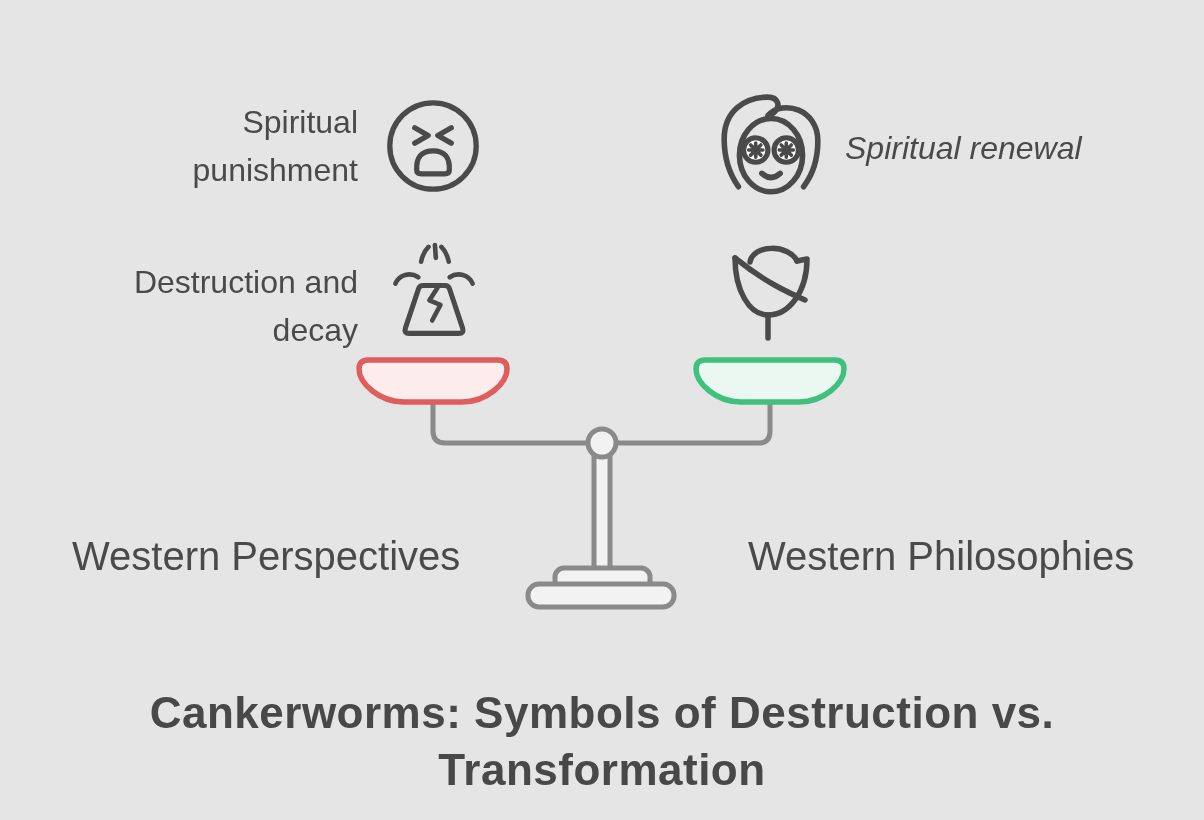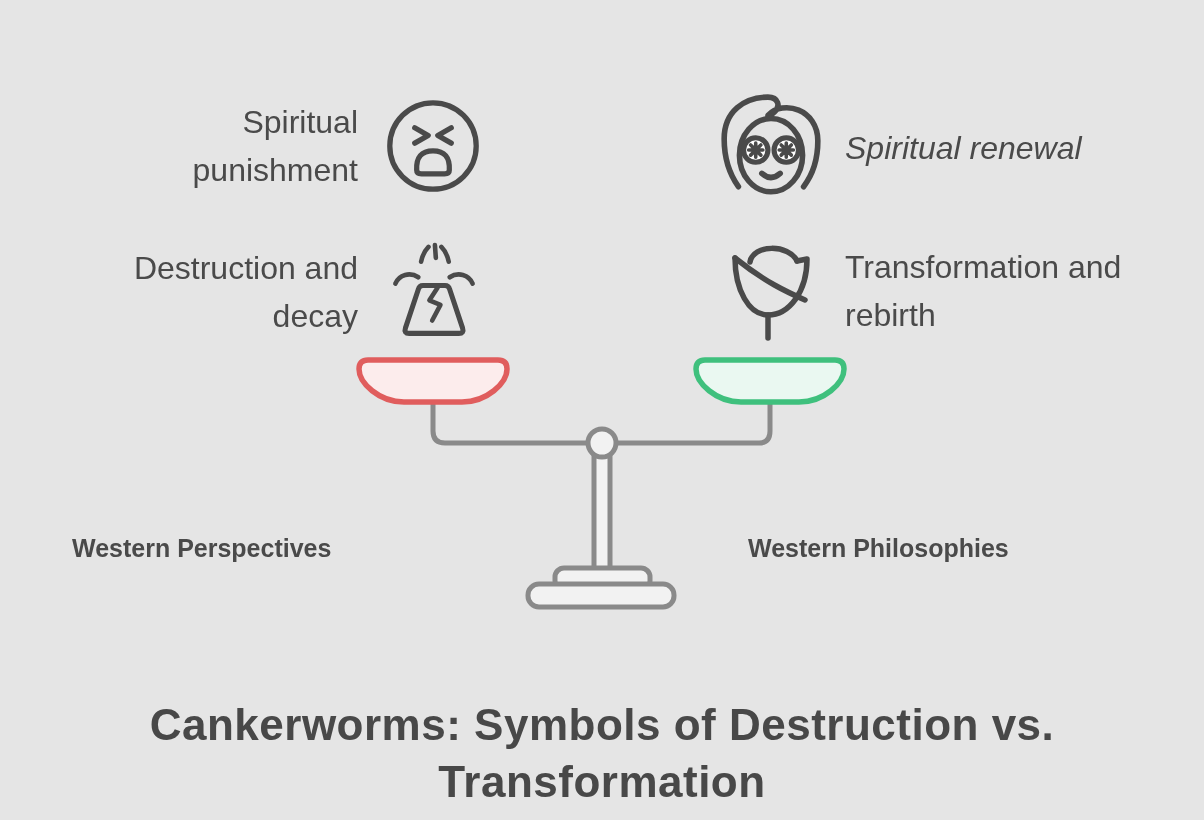--- a/index.html
+++ b/index.html
@@ -14,24 +14,23 @@
   .abs{position:absolute;}
   .item-text{
     font-size:32px;
     line-height:48px;
     color:#4a4a4a;
   }
   .txt-right{text-align:right;}
   .txt-left{text-align:left;}
   .nowrap{white-space:nowrap;font-style:italic;}
   .side-label{
-    font-size:25px;
+    font-size:40px;
     color:#4a4a4a;
     white-space:nowrap;
-    font-weight:bold;
   }
   .title{
     position:absolute;
     top:680px;left:0;
     width:1204px;
     text-align:center;
     font-size:44px;
     line-height:57px;
     font-weight:bold;
     color:#484848;
@@ -62,21 +61,21 @@
       <circle cx="35" cy="57" r="12" fill="#ffffff" stroke-width="5" stroke="#4a4a4a"></circle>
       <circle cx="65" cy="57" r="12" fill="#ffffff" stroke-width="5" stroke="#4a4a4a"></circle>
       <path d="M28,57 H42 M35,50 V64 M30,52 L40,62 M40,52 L30,62" stroke-width="3.5" stroke="#4a4a4a"></path>
       <path d="M58,57 H72 M65,50 V64 M60,52 L70,62 M70,52 L60,62" stroke-width="3.5" stroke="#4a4a4a"></path>
       <path d="M41,80 Q50,88 59,80" stroke-width="5.5" stroke="#4a4a4a"></path>
     </svg>
   </div>
 
   <div class="abs item-text txt-left nowrap" style="top:124px;left:845px;">Spiritual renewal</div>
 
-  <div class="abs item-text txt-right" style="top:244px;right:846px;width:300px;text-align:right;">Destruction and decay</div>
+  <div class="abs item-text txt-right" style="top:258px;right:846px;width:300px;text-align:right;">Destruction and decay</div>
 
   <div class="abs" style="left:388px;top:236px;">
     <svg width="92" height="112" viewBox="0 0 100 110" fill="none" stroke-linecap="round" stroke-linejoin="round">
       <path d="M36,22 Q38,12 44,6" stroke-width="5" stroke="#4a4a4a"></path>
       <path d="M52,18 L51,4" stroke-width="5" stroke="#4a4a4a"></path>
       <path d="M66,22 Q64,12 58,6" stroke-width="5" stroke="#4a4a4a"></path>
       <path d="M8,46 C12,36 24,33 33,39" stroke-width="5" stroke="#4a4a4a"></path>
       <path d="M92,46 C88,36 76,33 67,39" stroke-width="5" stroke="#4a4a4a"></path>
       <path d="M38,48 L62,48 Q66,48 67,52 L81,94 Q83,100 77,100 L23,100 Q17,100 19,94 L33,52 Q34,48 38,48 Z" stroke-width="5.5" stroke="#4a4a4a"></path>
       <path d="M54,50 L45,64 L57,69 L48,86" stroke-width="5" stroke="#4a4a4a"></path>
@@ -85,21 +84,20 @@
 
   <div class="abs" style="left:725px;top:242px;">
     <svg width="90" height="108" viewBox="0 0 90 108" fill="none" stroke-linecap="round" stroke-linejoin="round">
       <path d="M25,20 C28,2 64,2 72,19" stroke-width="5.5" stroke="#4a4a4a"></path>
       <path d="M10,16 C10,48 24,73 43,73 C64,73 82,50 82,17 L72,19" stroke-width="5.5" stroke="#4a4a4a"></path>
       <path d="M10,16 C40,40 62,50 80,58" stroke-width="5.5" stroke="#4a4a4a"></path>
       <path d="M43,73 L43,96" stroke-width="5.5" stroke="#4a4a4a"></path>
     </svg>
   </div>
 
-  <div class="abs item-text txt-left" style="top:243px;left:845px;width:280px;">Transformation and rebirth</div>
 
   <div class="abs" style="left:350px;top:352px;">
     <svg width="504" height="260" viewBox="0 0 504 260" fill="none" stroke-linecap="round" stroke-linejoin="round">
 
       <path d="M83,50 L83,79 Q83,91 95,91 L409,91 Q420,91 420,79 L420,50" stroke-width="5" stroke="#8a8a8a"></path>
 
       <path d="M18,8 L148,8 Q157,8 157,17 C157,31 137,50 112,50 L54,50 C29,50 9,31 9,17 Q9,8 18,8 Z" stroke-width="5.5" stroke="#e05d5d" fill="#fcecec"></path>
 
       <path d="M355,8 L485,8 Q494,8 494,17 C494,31 474,50 449,50 L391,50 C366,50 346,31 346,17 Q346,8 355,8 Z" stroke-width="5.5" stroke="#3fc07d" fill="#eaf8f1"></path>
 
@@ -109,16 +107,16 @@
 
       <rect x="205" y="216" width="95" height="22" rx="9" stroke-width="5" stroke="#8a8a8a" fill="#f2f2f2"></rect>
       <rect x="178" y="232" width="146" height="23" rx="11" stroke-width="5" stroke="#8a8a8a" fill="#f2f2f2"></rect>
     </svg>
   </div>
 
   <div class="abs side-label" style="left:72px;top:534px;">Western Perspectives</div>
   <div class="abs side-label" style="left:748px;top:534px;">Western Philosophies</div>
 
   <div class="title">
-    <div style="max-width:1000px;margin:16px auto;">Cankerworms: Symbols of Destruction vs. Transformation</div>
+    <div style="max-width:1000px;margin:4px auto;">Cankerworms: Symbols of Destruction vs. Transformation</div>
   </div>
 
 </div>
 
 </body></html>

